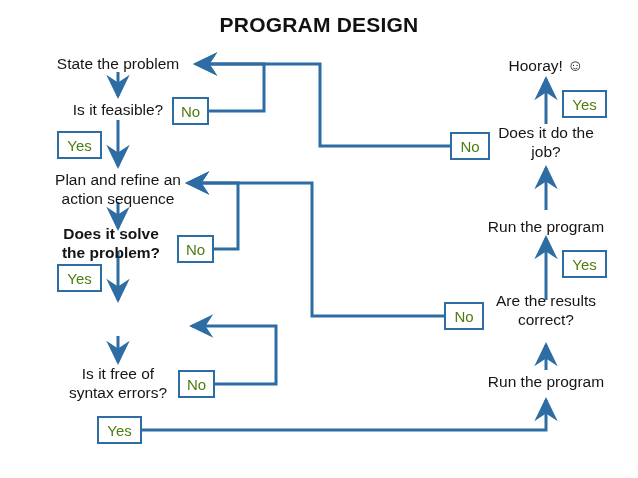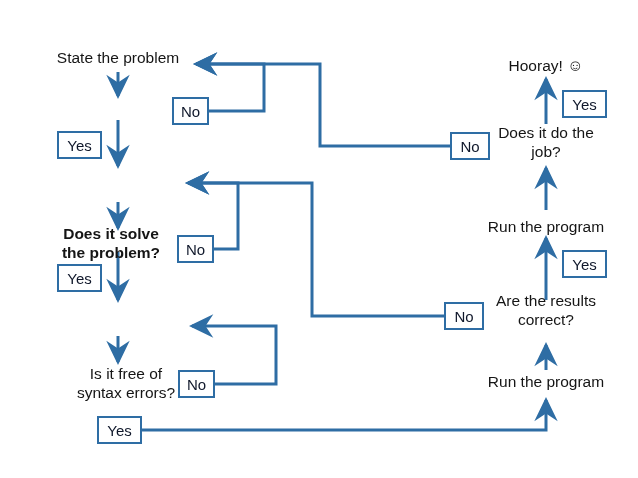--- a/index.html
+++ b/index.html
@@ -39,37 +39,38 @@
     font-size: 15.5px;
     line-height: 19px;
     text-align: center;
     white-space: pre-line;
   }
   .label-box {
     position: absolute;
     box-sizing: border-box;
     border: 2.5px solid #2E6DA4;
     background: #ffffff;
-    color: #0f172a;
+    color: #4d7c0f;
     font-size: 15px;
     display: flex;
     align-items: center;
     justify-content: center;
   }
   .smiley {
     display: inline-block;
     font-size: 16px;
     line-height: 16px;
   }
 </style>
 </head>
 <body>
 
 <div id="canvas">
 
+  <div id="title">PROGRAM DESIGN</div>
 
   <svg id="wires" viewBox="0 0 638 478" xmlns="http://www.w3.org/2000/svg">
     <defs>
       <marker id="ah" markerWidth="9" markerHeight="9" refX="7.6" refY="4.5" orient="auto" markerUnits="strokeWidth">
         <path d="M0.5,0.6 L8.6,4.5 L0.5,8.4 L3.1,4.5 Z" fill="#2E6DA4"></path>
       </marker>
     </defs>
     <g stroke="#2E6DA4" stroke-width="3" fill="none">
 
       <path d="M118,72 L118,96" marker-end="url(#ah)"></path>
@@ -97,29 +98,32 @@
       <path d="M546,300 L546,238" marker-end="url(#ah)"></path>
 
       <path d="M546,210 L546,168" marker-end="url(#ah)"></path>
 
       <path d="M450,146 L320,146 L320,64 L196,64" marker-end="url(#ah)"></path>
 
       <path d="M546,124 L546,79" marker-end="url(#ah)"></path>
     </g>
   </svg>
 
-  <div class="node" style="left:30px; top:48px; width:176px;">State the problem</div>
+  <div class="node" style="left:30px; top:54px; width:176px;">State the problem</div>
 
+  <div class="node" style="left:38px; top:100px; width:160px;">Is it feasible?</div>
 
+  <div class="node" style="left:28px; top:170px; width:180px;">Plan and refine an
+action sequence</div>
 
   <div class="node" style="left:33px; top:224px; width:156px;font-weight:bold;">Does it solve
 the problem?</div>
 
 
-  <div class="node" style="left:48px; top:364px; width:156px;">Is it free of
+  <div class="node" style="left:40px; top:364px; width:156px;">Is it free of
 syntax errors?</div>
 
   <div class="node" style="left:470px; top:372px; width:152px;">Run the program</div>
 
   <div class="node" style="left:480px; top:291px; width:132px;">Are the results
 correct?</div>
 
   <div class="node" style="left:470px; top:217px; width:152px;">Run the program</div>
 
   <div class="node" style="left:490px; top:56px; width:112px;"><span>Hooray!</span> <span class="smiley">☺</span></div>

